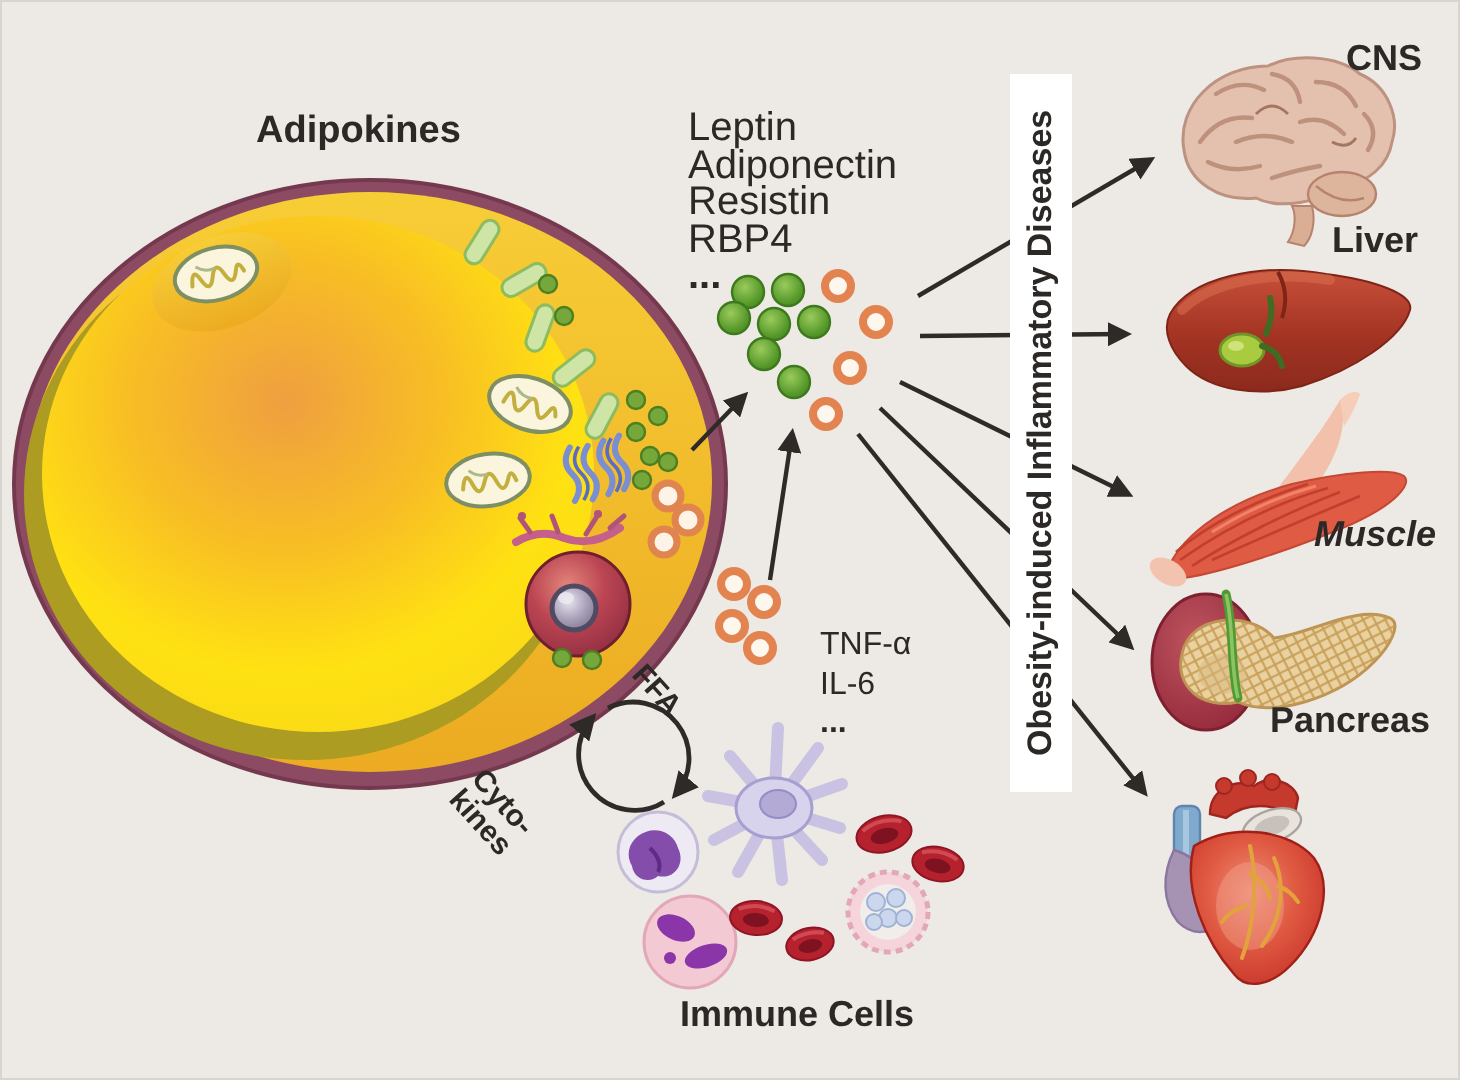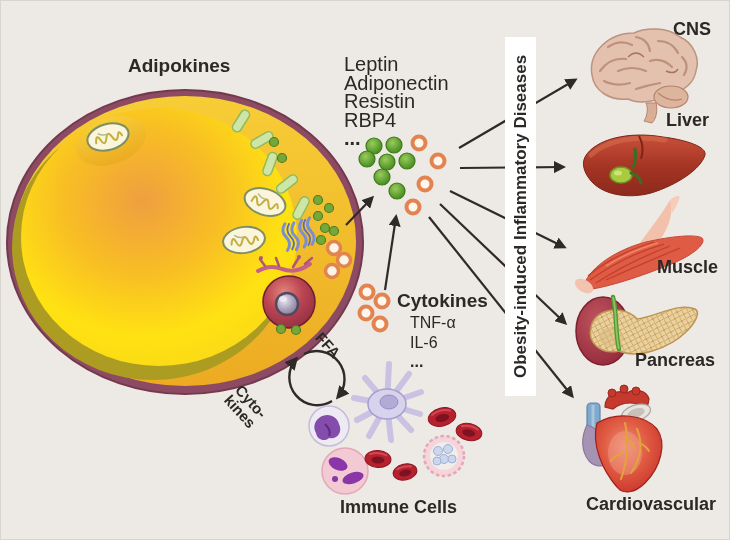--- a/index.html
+++ b/index.html
@@ -23,21 +23,21 @@
     transform:rotate(48deg);transform-origin:left top;}
   .banner{
     position:absolute;left:504px;top:36px;width:31px;height:359px;background:#FFFFFF;
     display:flex;align-items:center;justify-content:center;
     writing-mode:vertical-rl;transform:rotate(180deg);
     font-size:17px;font-weight:bold;text-align:center;
   }
   .organ-label{position:absolute;font-size:18px;font-weight:bold;white-space:nowrap;}
   .ol-cns{left:672px;top:18px;}
   .ol-liver{left:665px;top:109px;}
-  .ol-muscle{left:656px;top:256px;}
+  .ol-muscle{left:656px;top:256px;font-style:italic;}
   .ol-pancreas{left:634px;top:349px;}
   .ol-cardio{left:585px;top:493px;}
 </style>
 </head>
 <body>
 
 <div class="canvas">
 
 <svg width="730" height="540" viewBox="0 0 730 540">
   <defs>
@@ -318,35 +318,33 @@
   <div class="lbl adipocyte-label">Adipokines</div>
 
   <div class="lbl adipokines-list">
     <div>Leptin</div>
     <div>Adiponectin</div>
     <div>Resistin</div>
     <div>RBP4</div>
     <div class="bold">...</div>
   </div>
 
-  <div class="lbl cytokines-head">Cytokines</div>
   <div class="lbl cytokines-list">
     <div>TNF-α</div>
     <div>IL-6</div>
     <div class="bold">...</div>
   </div>
 
   <div class="lbl ffa-label">FFA</div>
   <div class="lbl cyk-label">
     <div>Cyto-</div>
     <div>kines</div>
   </div>
 
   <div class="lbl immune-label">Immune Cells</div>
 
   <div class="banner">Obesity-induced Inflammatory Diseases</div>
 
   <div class="organ-label ol-cns">CNS</div>
   <div class="organ-label ol-liver">Liver</div>
   <div class="organ-label ol-muscle">Muscle</div>
   <div class="organ-label ol-pancreas">Pancreas</div>
-  <div class="organ-label ol-cardio">Cardiovascular</div>
 </div>
 
 </body></html>

